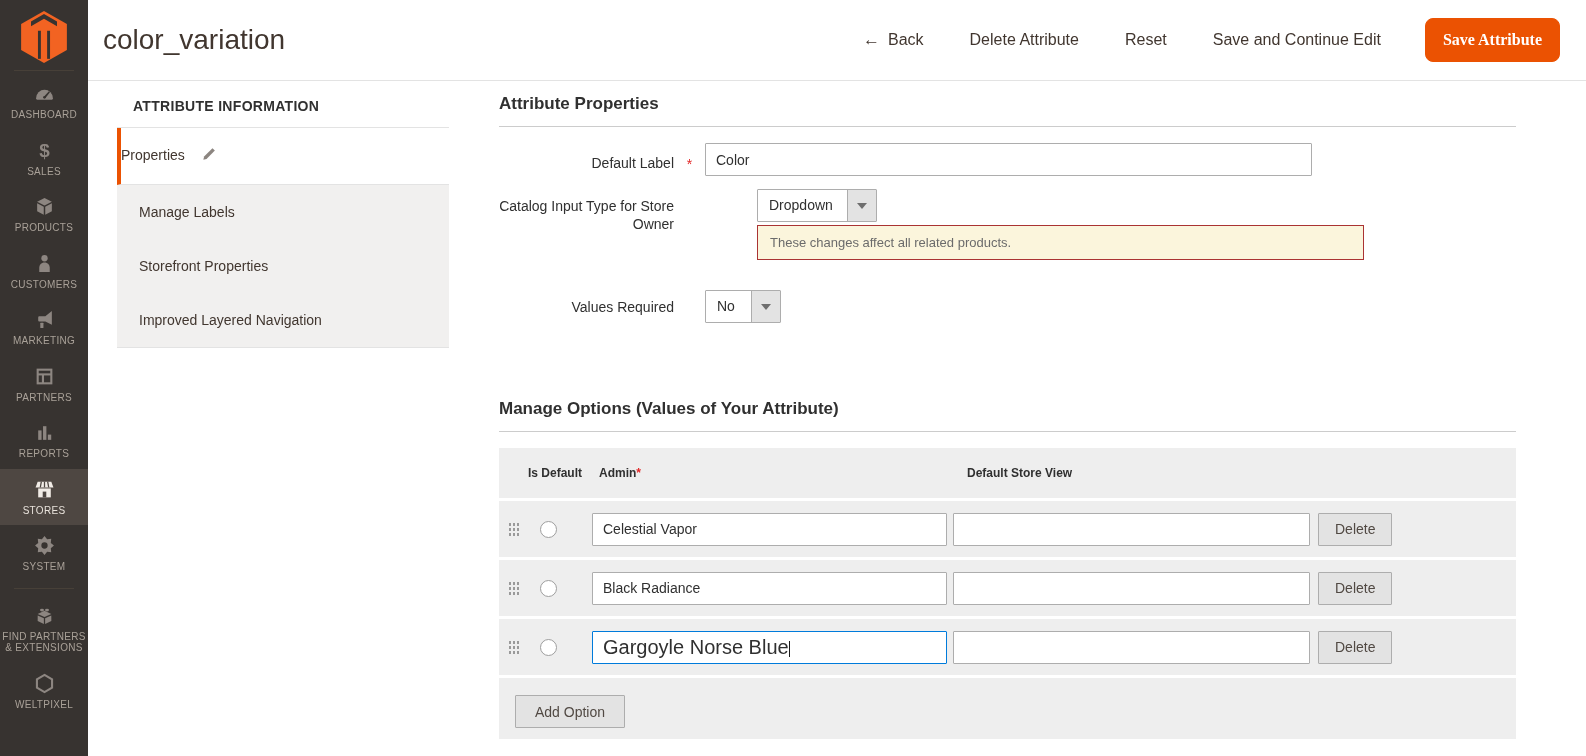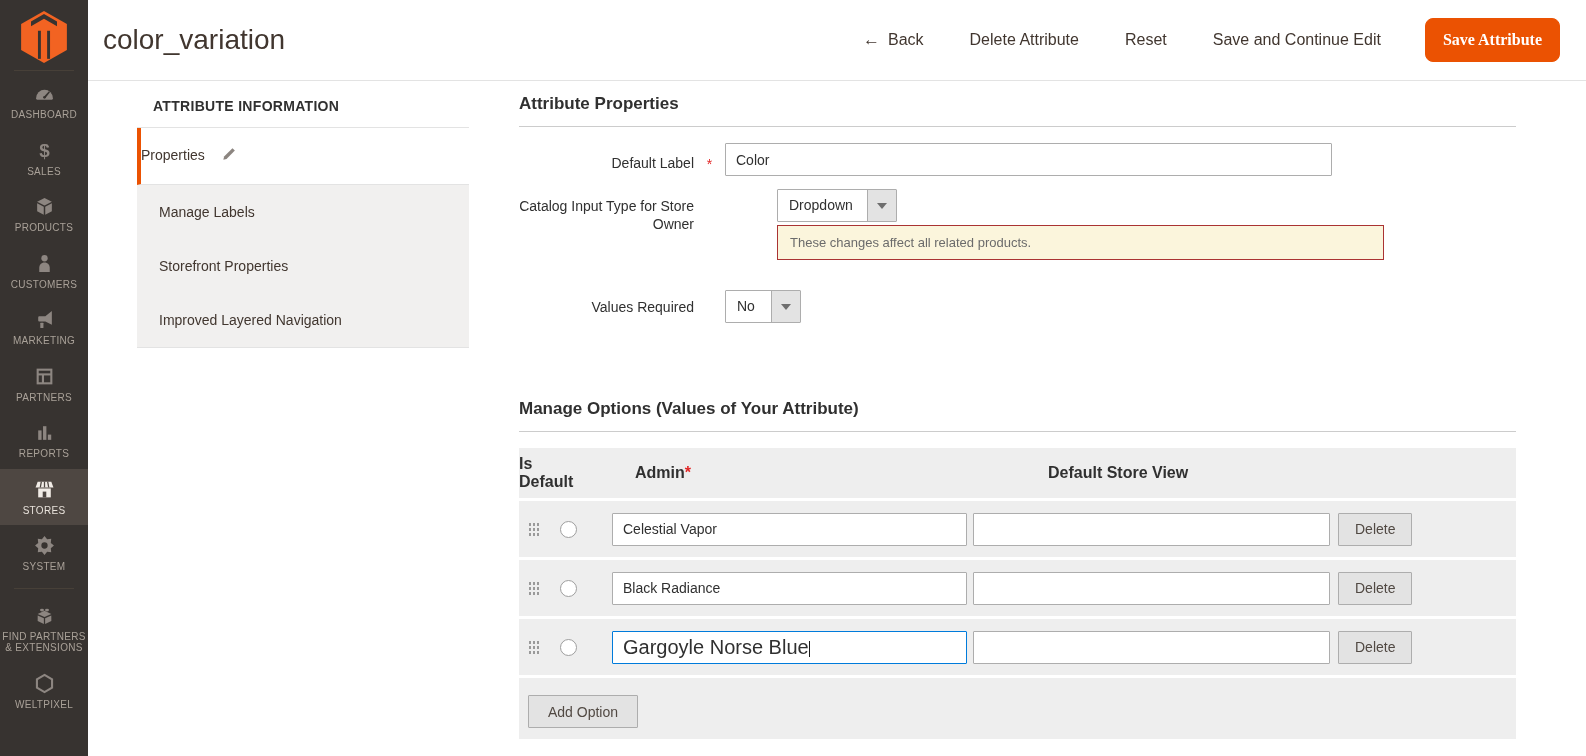--- a/index.html
+++ b/index.html
@@ -26,21 +26,21 @@
   .page-title { font-size:28px; font-weight:400; color:#41362f; margin-right:auto; }
   .hdr-actions { display:flex; align-items:center; }
   .txt-btn { background:none; border:none; font-family:inherit; font-size:16px; color:#41362f; cursor:pointer; margin-left:46px; white-space:nowrap; }
   .txt-btn .arrow { margin-right:8px; font-size:17px; }
   .primary-btn { margin-left:44px; background:#eb5202; color:#fff; border:1px solid #eb5202; border-radius:8px; font-family:Liberation Serif, serif; font-size:16px; font-weight:bold; padding:12px 17px; cursor:pointer; }
 
   
   .page-body { display:flex; align-items:flex-start; padding:3px 70px 0 29px; height:675px; overflow:hidden; }
 
   
-  .tabs-panel { width:332px; flex-shrink:0;margin-left:20px; }
+  .tabs-panel { width:332px; flex-shrink:0; }
   .tabs-title { padding:14px 16px 13px 16px; font-size:14px; font-weight:bold; letter-spacing:.3px; color:#303030; border-bottom:1px solid #e3e3e3; }
   .tabs-list { list-style:none; background:#f1f0ef; border-bottom:1px solid #e3e3e3; }
   .tabs-list li { padding:19px 18px 19px 18px; font-size:14px; color:#41362f; cursor:pointer; border-left:4px solid transparent; }
   .tabs-list li.active { background:#fff; border-left:4px solid #eb5202; border-bottom:1px solid #e3e3e3; padding-left:0; }
   .pencil-icon { display:inline-block; vertical-align:-2px; margin-left:12px; color:#8c8580; }
 
   
   .main-col { flex:1; margin-left:50px; }
   .section-title { font-size:17px; font-weight:bold; color:#303030; }
   .sec1-title { margin-top:10px; }
@@ -63,35 +63,35 @@
   .select-arrow { width:29px; background:#e3e3e3; border-left:1px solid #adadad; display:flex; align-items:center; justify-content:center; }
   .select-arrow::after { content:""; width:0; height:0; border-left:5px solid transparent; border-right:5px solid transparent; border-top:6px solid #6e6e6e; }
 
   .notice { width:607px; margin-top:3px; background:#fbf5dc; border:1px solid #aa3333; padding:9px 12px; font-size:13px; color:#6b6b6b; }
 
   .sec2-title { margin-top:76px; }
 
   
   .opt-table { width:100%; }
   .band { background:#eeeeee; margin-bottom:3px; }
-  .band.hdr { height:50px; display:flex; align-items:center; font-size:16px; font-weight:bold; color:#303030;gap:45px; }
+  .band.hdr { height:50px; display:flex; align-items:center; padding-left:29px; font-size:12px; font-weight:bold; color:#303030; }
   .col-default { width:71px; }
   .col-admin { width:368px; }
   .req-star { color:#e22626; font-weight:bold; }
   .band.row { height:56px; display:flex; align-items:center; padding:0 10px 0 8px; }
   .drag-handle { width:11px; height:15px; margin-left:1px; cursor:grab;
      background-image:radial-gradient(#9a9a9a 1.1px, transparent 1.2px); background-size:4px 5px; }
   .radio { width:17px; height:17px; border:1px solid #9e9e9e; border-radius:50%; background:#fff; margin-left:21px; cursor:pointer; flex-shrink:0; }
   .admin-input { width:355px; margin-left:35px; }
   .store-input { width:357px; margin-left:6px; }
   .fake-input { width:355px; margin-left:35px; height:33px; border:1px solid #007bdb; border-radius:1px; background:#fff; font-size:20px; color:#303030; padding:0 10px; line-height:31px; white-space:nowrap; overflow:hidden; }
   .caret { display:inline-block; width:1px; height:16px; background:#1a1a1a; vertical-align:-3px; }
   .sec-btn { margin-left:8px; background:#e3e3e3; border:1px solid #adadad; border-radius:1px; font-family:inherit; font-size:14px; color:#514943; cursor:pointer; height:33px; padding:0 16px; }
   .band.ftr { padding:17px 0 11px 9px; }
-  .add-btn { margin-left:0; padding:0 19px; }
+  .add-btn { margin-left:7px; padding:0 19px; }
 </style>
 </head>
 <body>
 
 <div class="app">
 
   <aside class="sidebar">
     <div class="logo-wrap">
       <svg width="46" height="52" viewBox="0 0 44 50">
         <polygon points="22,0 44,12.5 44,37.5 22,50 0,37.5 0,12.5" fill="#f26322"></polygon>

